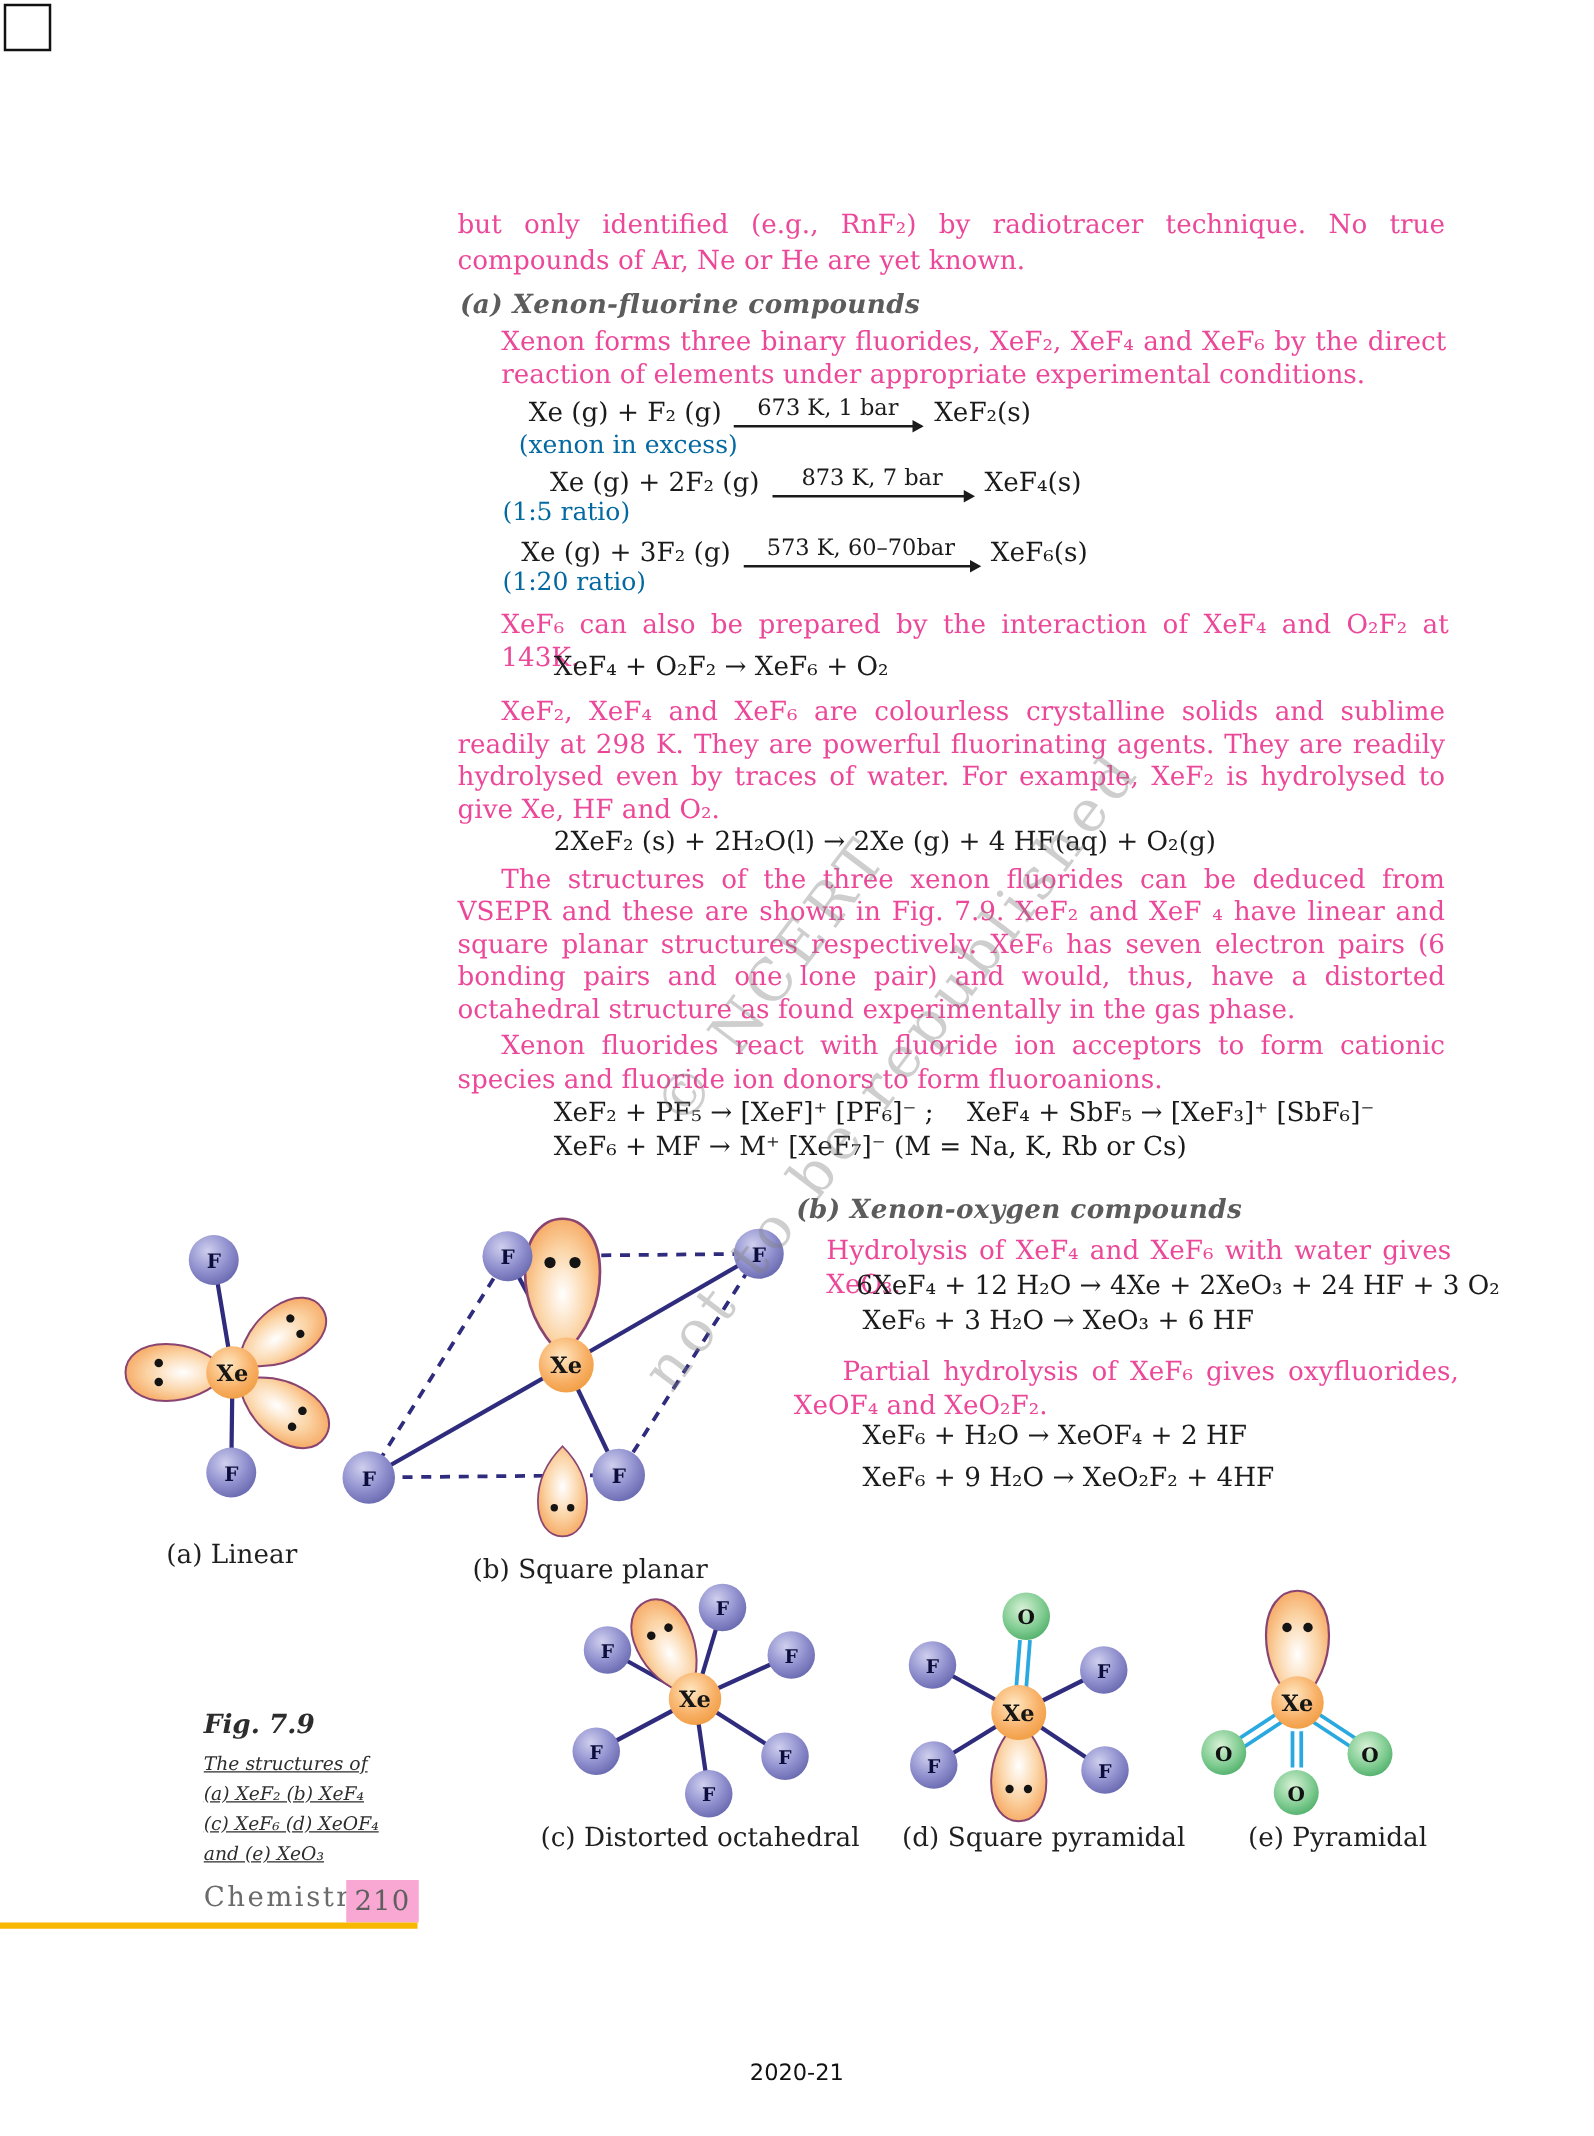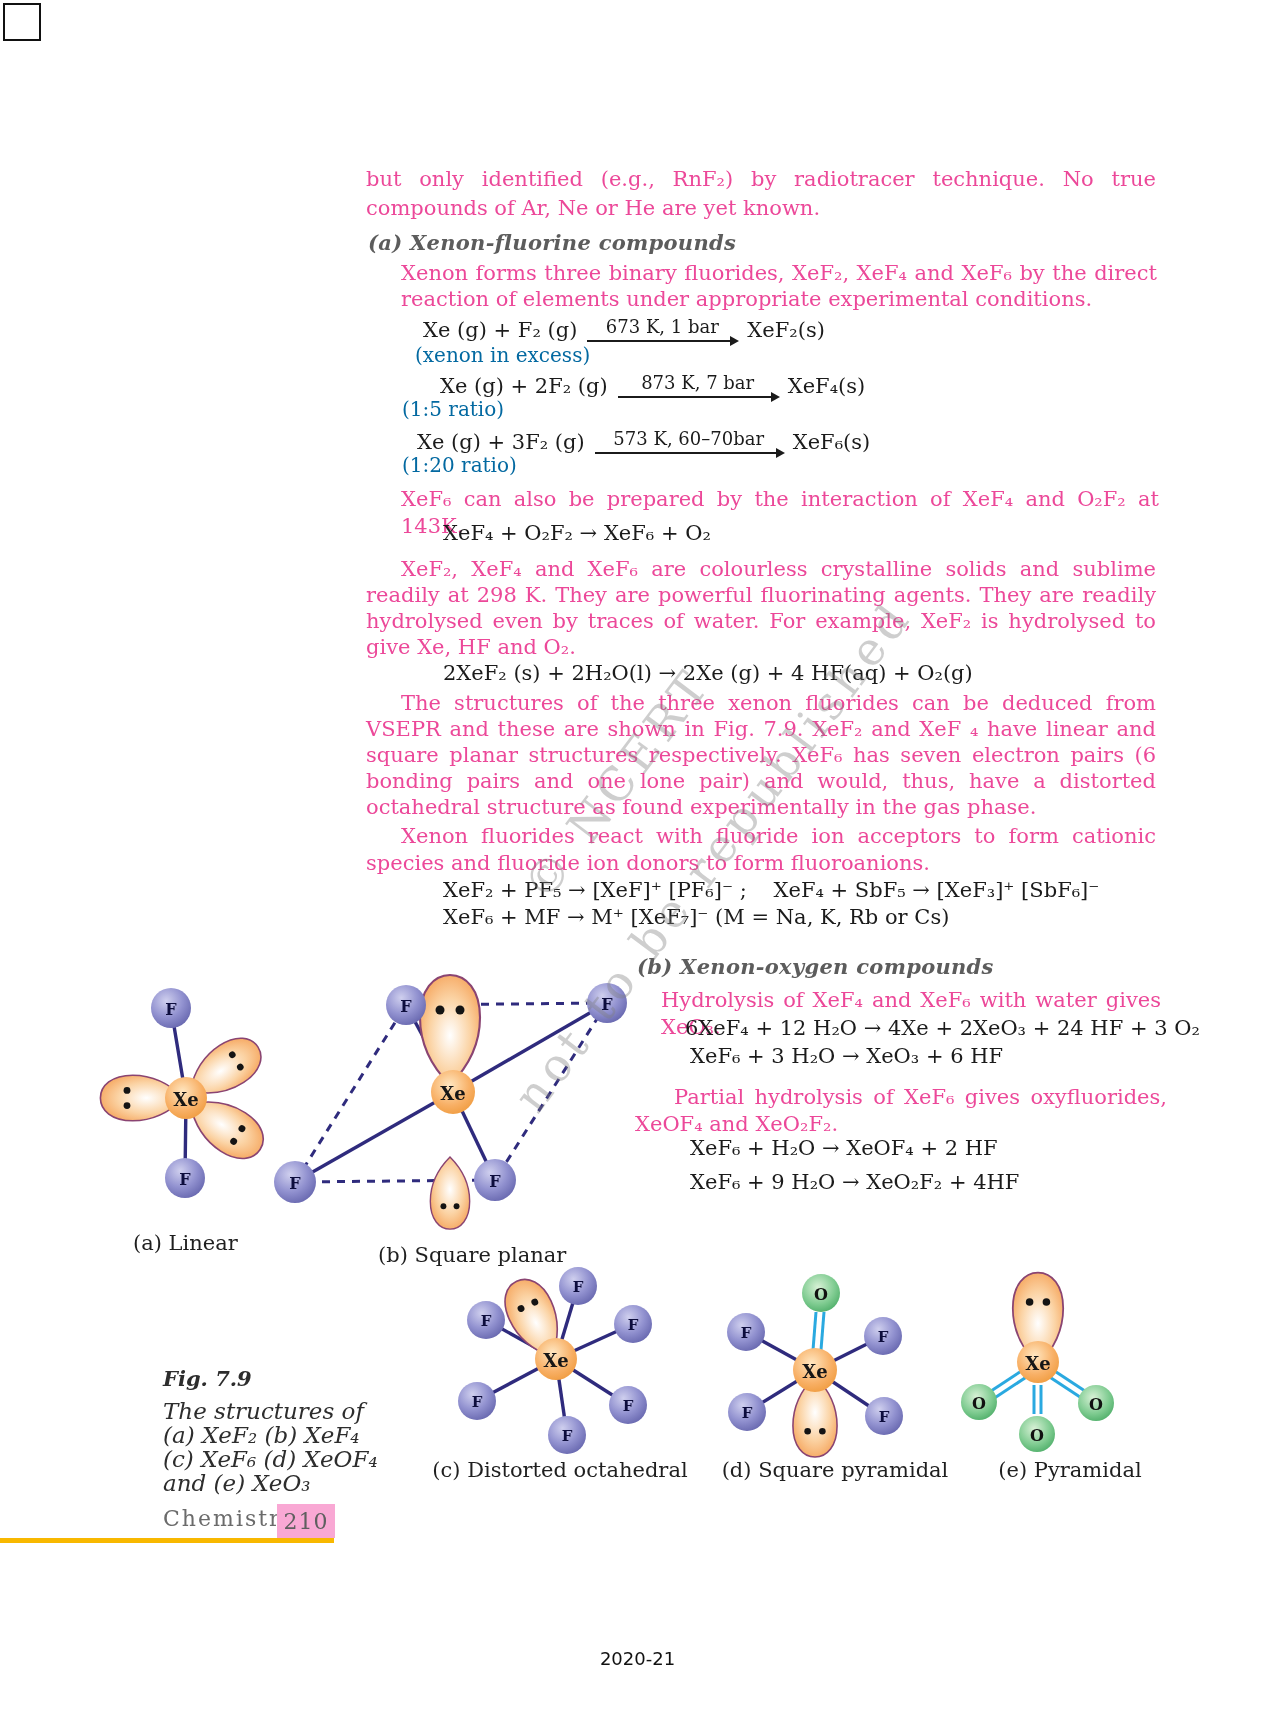--- a/index.html
+++ b/index.html
@@ -16,21 +16,21 @@
   .cond{font-size:18px;line-height:1.15;color:#1b1b1b;padding:0 4px;text-align:center;}
   .shaft{height:2px;background:#1b1b1b;position:relative;margin-top:2px;}
   .shaft::after{content:"";position:absolute;right:-2px;top:-4px;width:0;height:0;
     border-top:5px solid transparent;border-bottom:5px solid transparent;border-left:9px solid #1b1b1b;}
   .corner{position:absolute;left:3px;top:3px;width:34px;height:34px;border:2.5px solid #111;background:#fff;}
   .watermark{position:absolute;left:245px;top:700px;width:840px;text-align:center;
     transform:rotate(-53deg);font-size:46px;line-height:120px;letter-spacing:6px;
     color:rgba(125,125,125,.38);pointer-events:none;z-index:6;}
   .figcap{position:absolute;left:163px;top:1366px;font-style:italic;color:#2d2d2d;}
   .figcap .t{font-size:21px;font-weight:bold;margin-bottom:8px;}
-  .figcap .l{font-size:23px;line-height:24px;}
+  .figcap .l{font-size:15px;line-height:24px;text-decoration:underline;}
   .footer-book{position:absolute;left:163px;top:1506px;font-size:22px;letter-spacing:2px;color:#6b6b6b;}
   .page-badge{position:absolute;left:277px;top:1504px;width:58px;height:34px;background:#f9a8d4;
     color:#5f5f5f;font-size:22px;letter-spacing:1px;display:flex;align-items:center;justify-content:center;}
   .footer-rule{position:absolute;left:0;top:1538px;width:334px;height:5px;background:#f8b800;}
   .year{position:absolute;left:0;top:1648px;width:1275px;text-align:center;
     font-family:"DejaVu Sans", sans-serif;font-size:18px;color:#111;}
   svg text{font-family:"DejaVu Serif", serif;font-weight:bold;}
 </style>
 </head>
 <body>

